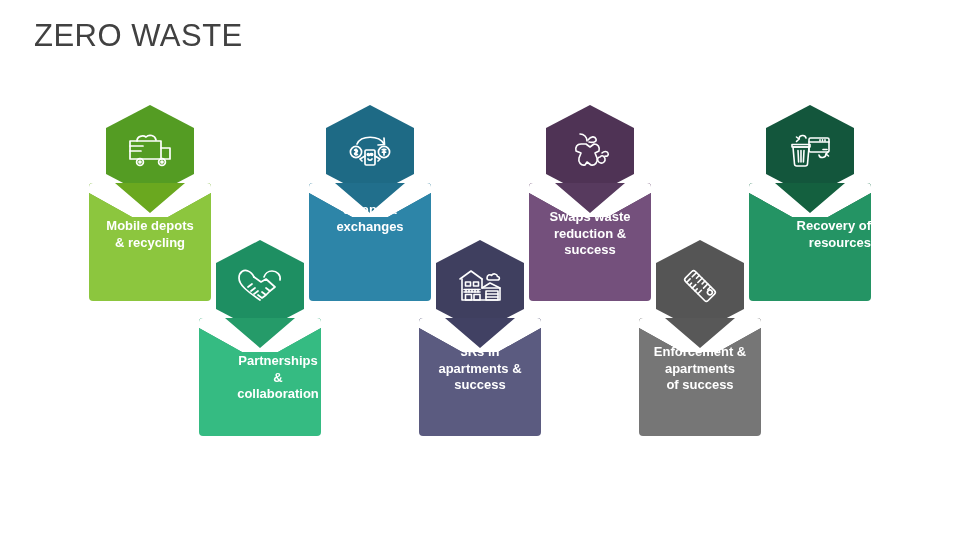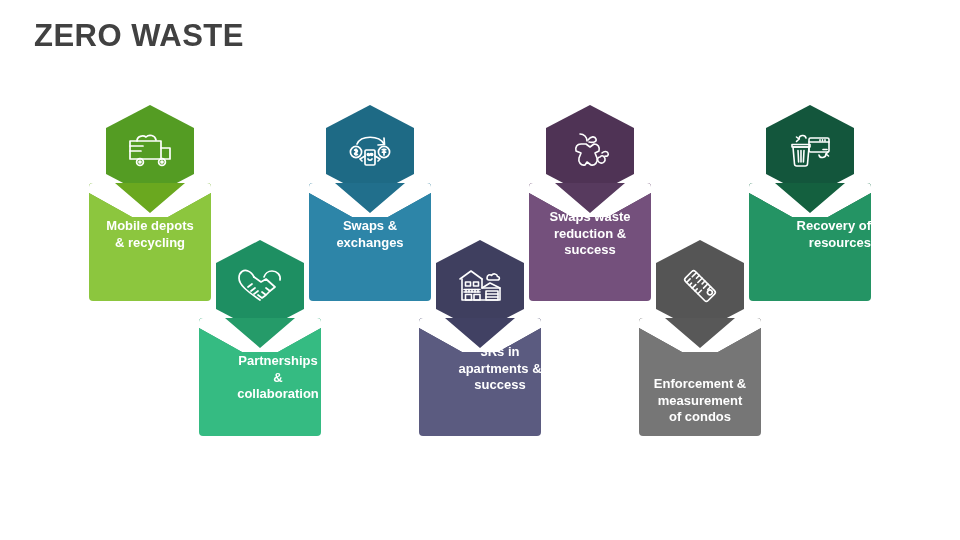--- a/index.html
+++ b/index.html
@@ -18,21 +18,21 @@
     height: 540px;
     background: #ffffff;
   }
 
   
   #page-title {
     position: absolute;
     left: 34px;
     top: 18px;
     font-size: 31px;
-    font-weight: bold;
+    font-weight: normal;
     letter-spacing: 0.5px;
     color: #414141;
     font-family: "Liberation Sans", sans-serif;
     white-space: nowrap;
   }
 
   
   .card {
     position: absolute;
     width: 122px;
@@ -193,21 +193,21 @@
       </div>
     </div>
     <div class="card-body" style="top:78px; height:118px;">
       <div class="body-fill" style="background:#2d85a8;"></div>
       <div class="flap" style="background:#216f8c;"></div>
       <svg class="notch" viewBox="0 0 122 34" preserveAspectRatio="none">
         <polygon points="0,0 26,0 61,30 96,0 122,0 122,10 61,44 0,10" fill="#ffffff"></polygon>
         <polygon points="0,10 61,44 122,10 122,34 0,34" fill="#2d85a8"></polygon>
       </svg>
     </div>
-    <div class="label" style="top:113px;">
+    <div class="label" style="top:97px;">
       <div>Swaps &amp;</div>
       <div>exchanges</div>
     </div>
   </div>
 
   <div class="card" style="left:419px; top:240px;">
     <div class="hex" style="left:17px; top:0px;">
       <svg width="88" height="92" viewBox="0 0 88 92">
           <polygon points="44,0 88,23 88,69 44,92 0,69 0,23" fill="#3f3f5f"></polygon>
         </svg>
@@ -229,21 +229,21 @@
       </div>
     </div>
     <div class="card-body" style="top:78px; height:118px;">
       <div class="body-fill" style="background:#5b5b80;"></div>
       <div class="flap" style="background:#414163;"></div>
       <svg class="notch" viewBox="0 0 122 34" preserveAspectRatio="none">
         <polygon points="0,0 26,0 61,30 96,0 122,0 122,10 61,44 0,10" fill="#ffffff"></polygon>
         <polygon points="0,10 61,44 122,10 122,34 0,34" fill="#5b5b80"></polygon>
       </svg>
     </div>
-    <div class="label" style="top:104px;margin-left:20px;">
+    <div class="label" style="top:104px;">
       <div>3Rs in</div>
       <div>apartments &amp;</div>
       <div>success</div>
     </div>
   </div>
 
   <div class="card" style="left:529px; top:105px;">
     <div class="hex" style="left:17px; top:0px;">
       <svg width="88" height="92" viewBox="0 0 88 92">
           <polygon points="44,0 88,23 88,69 44,92 0,69 0,23" fill="#4f3355"></polygon>
@@ -290,24 +290,24 @@
       </div>
     </div>
     <div class="card-body" style="top:78px; height:118px;">
       <div class="body-fill" style="background:#767676;"></div>
       <div class="flap" style="background:#585858;"></div>
       <svg class="notch" viewBox="0 0 122 34" preserveAspectRatio="none">
         <polygon points="0,0 26,0 61,30 96,0 122,0 122,10 61,44 0,10" fill="#ffffff"></polygon>
         <polygon points="0,10 61,44 122,10 122,34 0,34" fill="#767676"></polygon>
       </svg>
     </div>
-    <div class="label" style="top:104px;margin-top:32px;">
+    <div class="label" style="top:104px;">
       <div>Enforcement &amp;</div>
-      <div>measurement</div>
-      <div>of condos</div>
+      <div>apartments</div>
+      <div>of success</div>
     </div>
   </div>
 
   <div class="card" style="left:749px; top:105px;">
     <div class="hex" style="left:17px; top:0px;">
       <svg width="88" height="92" viewBox="0 0 88 92">
           <polygon points="44,0 88,23 88,69 44,92 0,69 0,23" fill="#13563c"></polygon>
         </svg>
       <div class="glyph">
         <svg width="46" height="40" viewBox="0 0 46 40" fill="none" stroke="#ffffff" stroke-width="1.6" stroke-linecap="round" stroke-linejoin="round">

